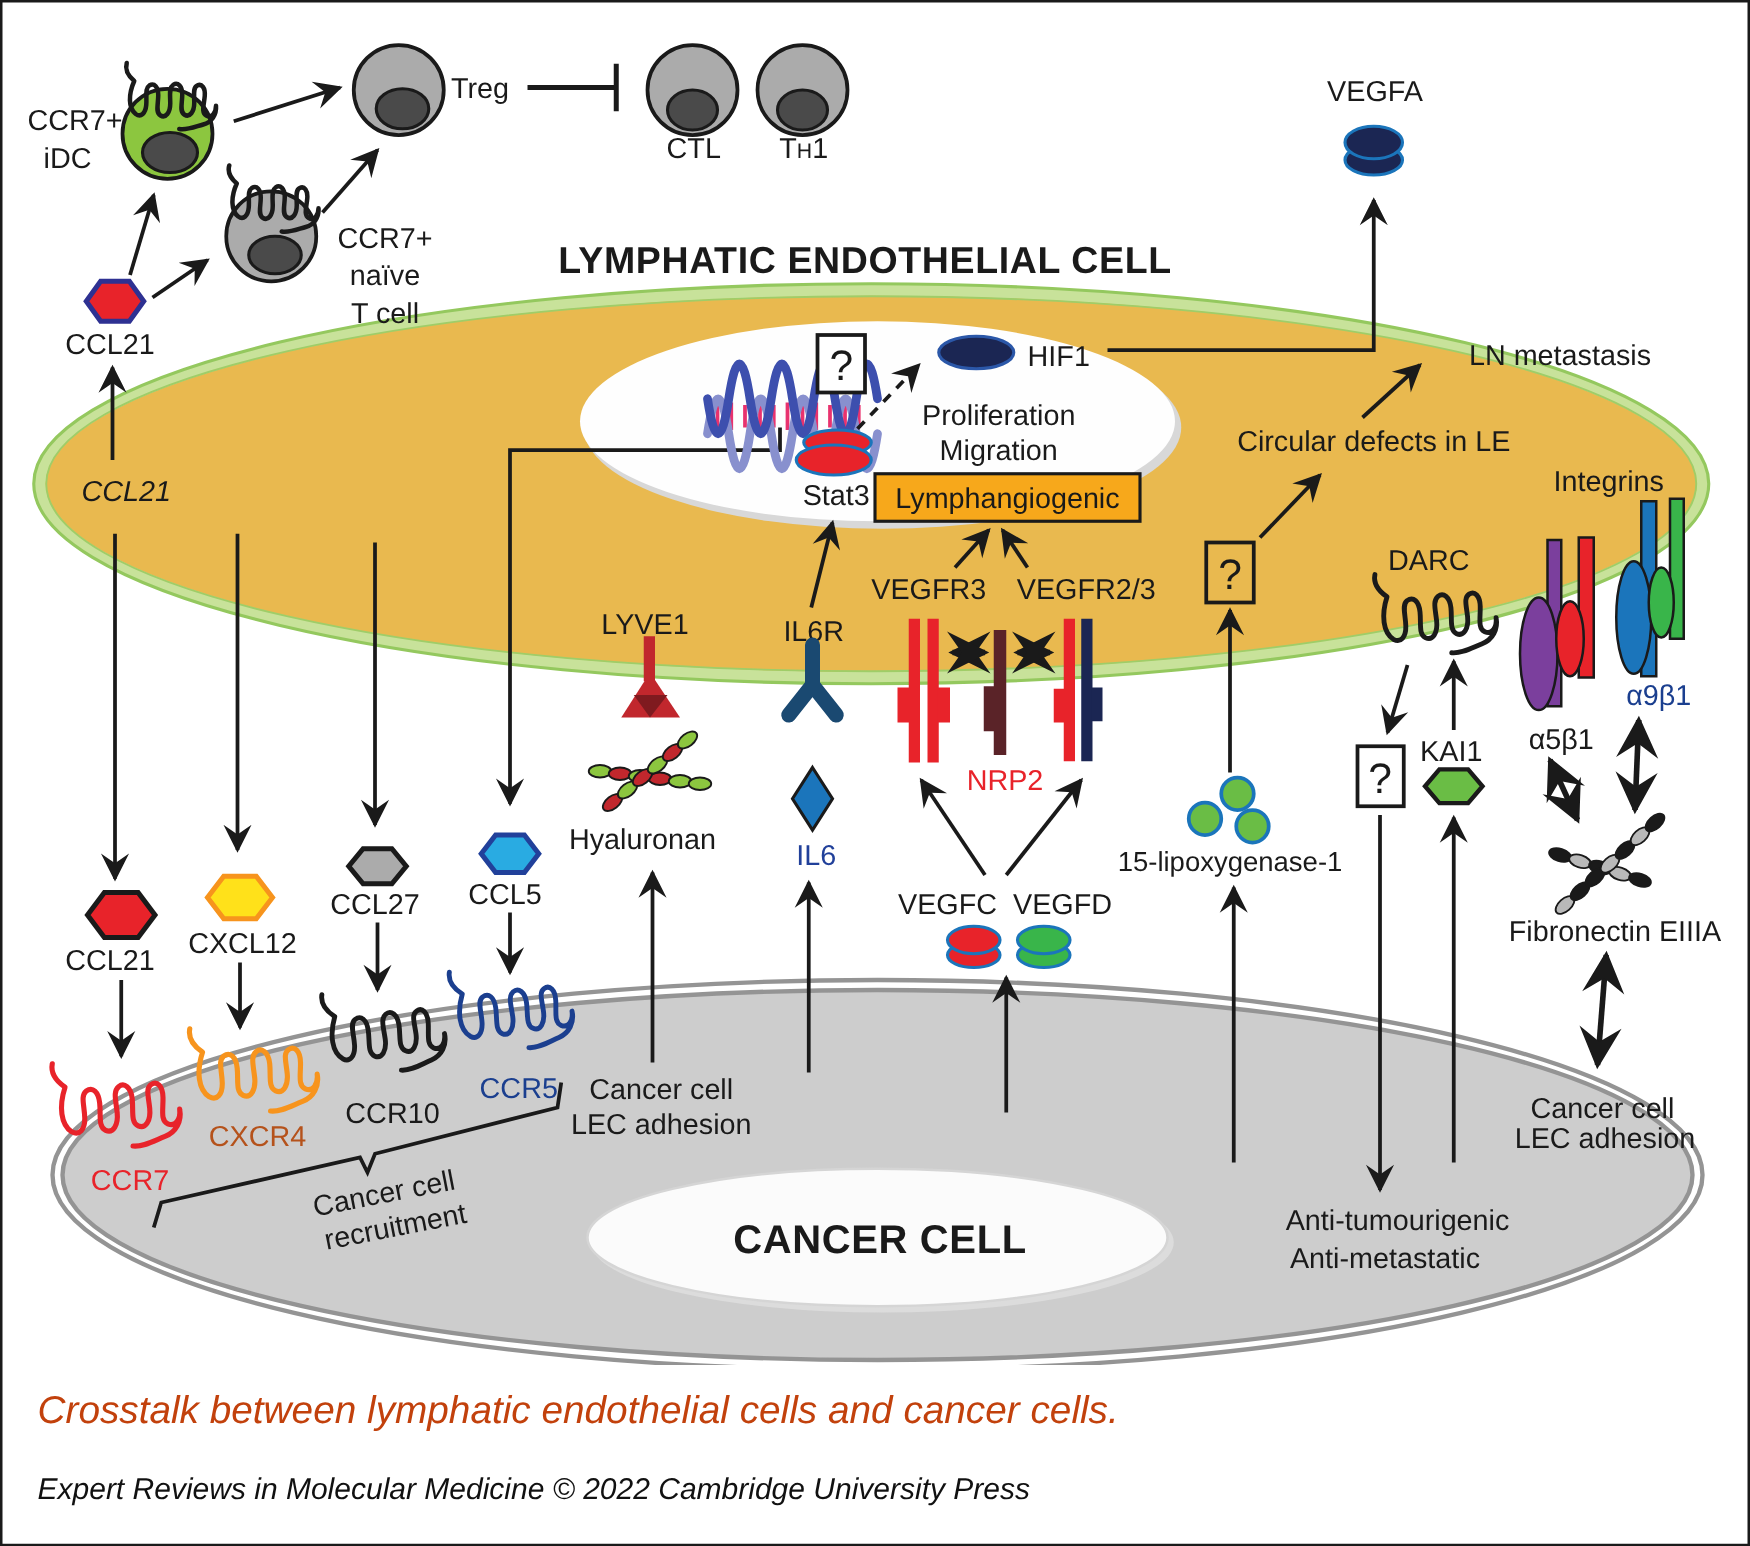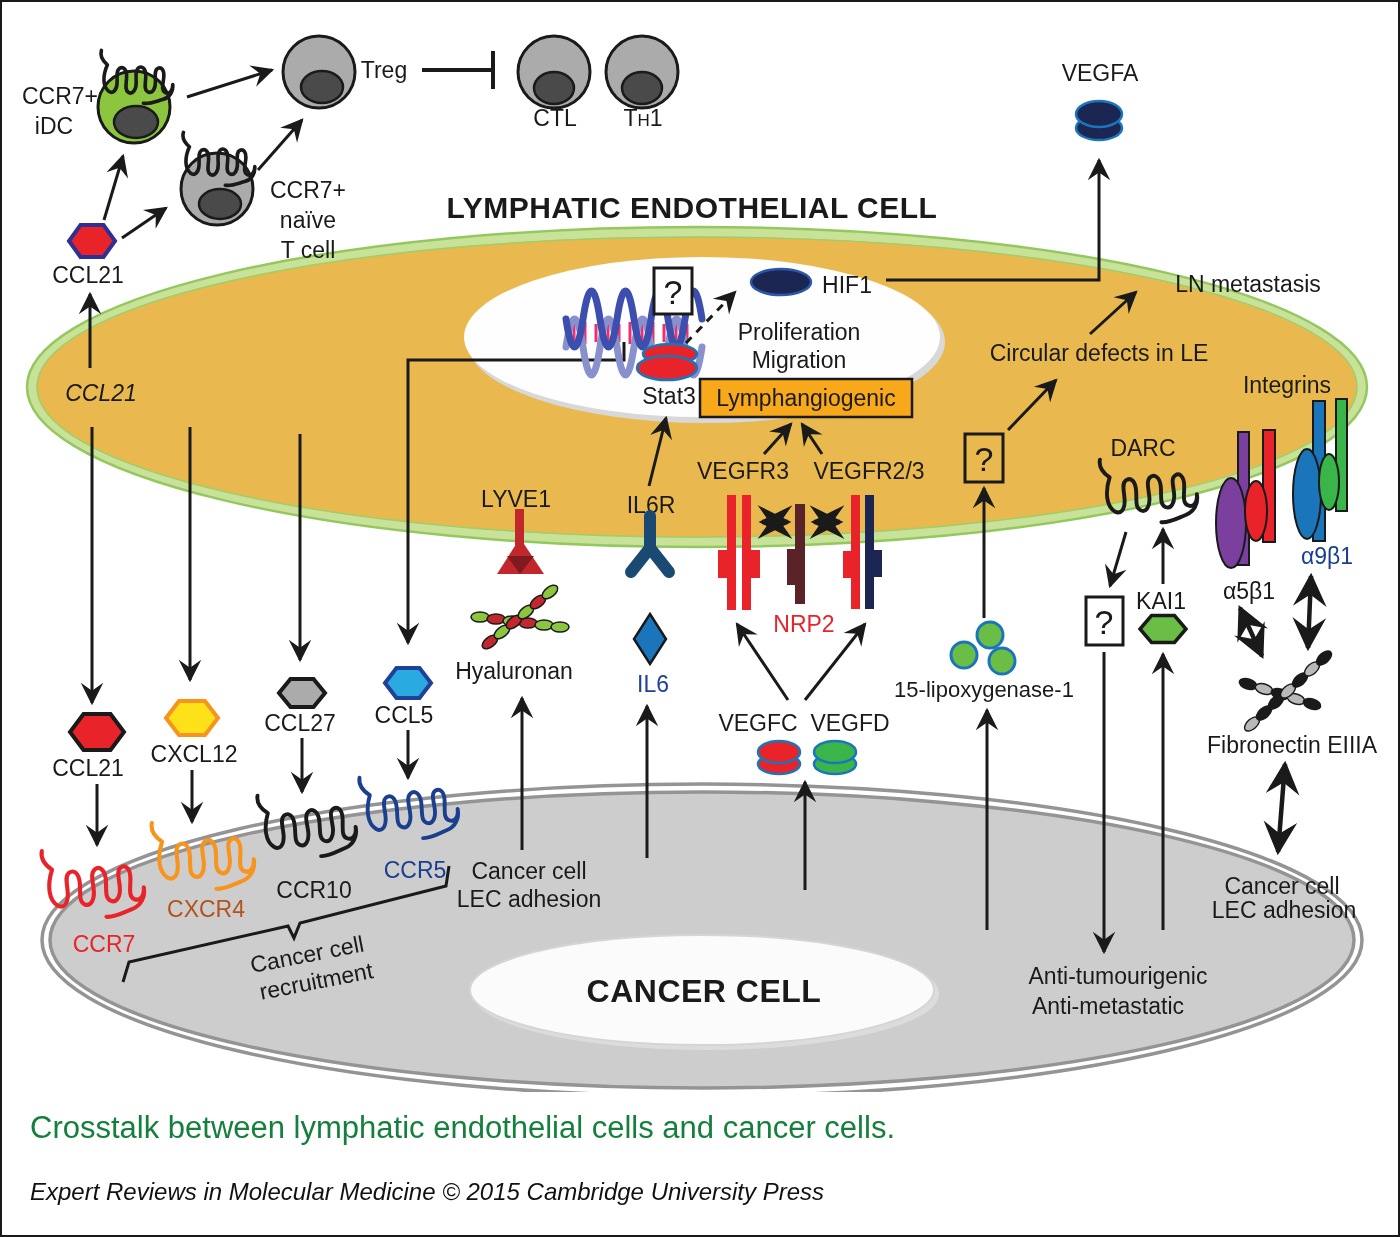--- a/index.html
+++ b/index.html
@@ -10,21 +10,21 @@
   .lbl-sm{font-size:22px;}
   .ttl{font-size:30px;font-weight:bold;letter-spacing:.5px;}
   .ttl2{font-size:32px;font-weight:bold;letter-spacing:.5px;}
   .q{font-size:34px;}
   .ital{font-style:italic;}
   .ar{stroke:#1a1a1a;stroke-width:3;fill:none;marker-end:url(#ah);}
   .ard{stroke:#1a1a1a;stroke-width:3;fill:none;marker-end:url(#ah);stroke-dasharray:8 7;}
   .dar{stroke:#1a1a1a;stroke-width:4.5;fill:none;marker-end:url(#ah);marker-start:url(#ah);}
   .ln{stroke:#1a1a1a;stroke-width:3;fill:none;}
   .gp{fill:none;stroke-linecap:round;stroke-linejoin:round;}
-  #caption{position:absolute;left:28px;top:1108px;font-size:31px;color:#15803d;}
+  #caption{position:absolute;left:28px;top:1108px;font-size:31px;color:#c2410c;font-style:italic;}
   #credit{position:absolute;left:28px;top:1176px;font-size:24px;font-style:italic;color:#111;}
 </style>
 </head>
 <body>
 
 <div id="frame">
 <svg width="1396" height="1090" viewBox="0 0 1396 1090">
   <defs>
     <marker id="ah" viewBox="0 0 12 12" refX="10" refY="6" markerWidth="9" markerHeight="9" orient="auto-start-reverse">
       <path d="M1,1 L11,6 L1,11 L4.5,6 z" fill="#1a1a1a"></path>
@@ -317,14 +317,14 @@
   <line class="ar" x1="120" y1="236" x2="164" y2="206"></line>
   <line class="ar" x1="185" y1="95" x2="270" y2="68"></line>
   <line class="ar" x1="256" y1="168" x2="300" y2="118"></line>
   <g>
     <line x1="420" y1="68" x2="490" y2="68" stroke="#1a1a1a" stroke-width="4"></line>
     <line x1="491" y1="49" x2="491" y2="87" stroke="#1a1a1a" stroke-width="4"></line>
   </g>
 </svg>
 
 <div id="caption">Crosstalk between lymphatic endothelial cells and cancer cells.</div>
-<div id="credit">Expert Reviews in Molecular Medicine © 2015 Cambridge University Press</div>
+<div id="credit">Expert Reviews in Molecular Medicine © 2022 Cambridge University Press</div>
 </div>
 
 </body></html>

